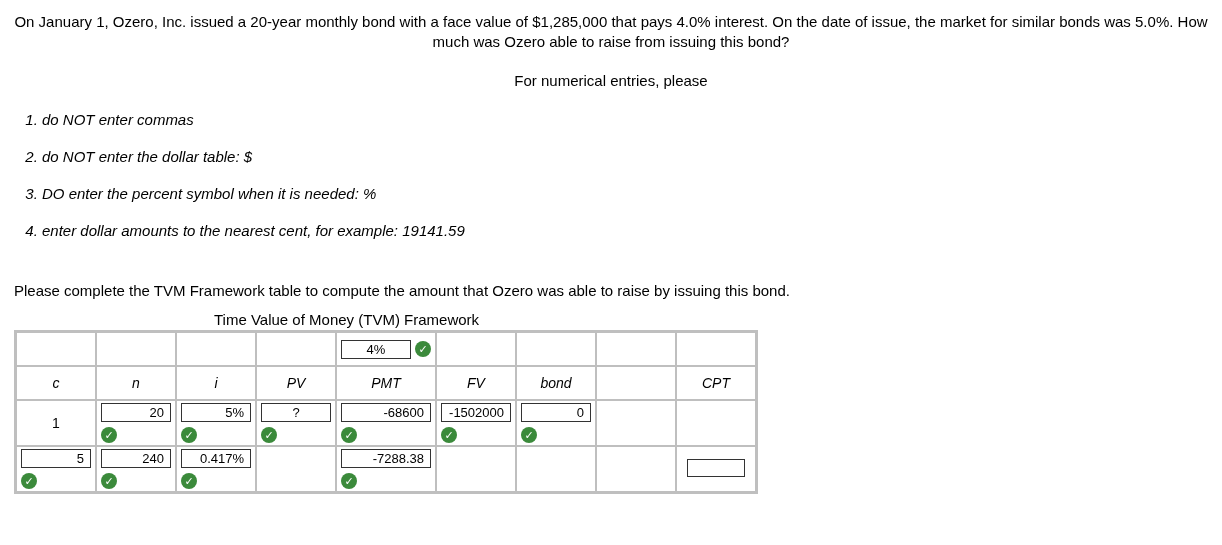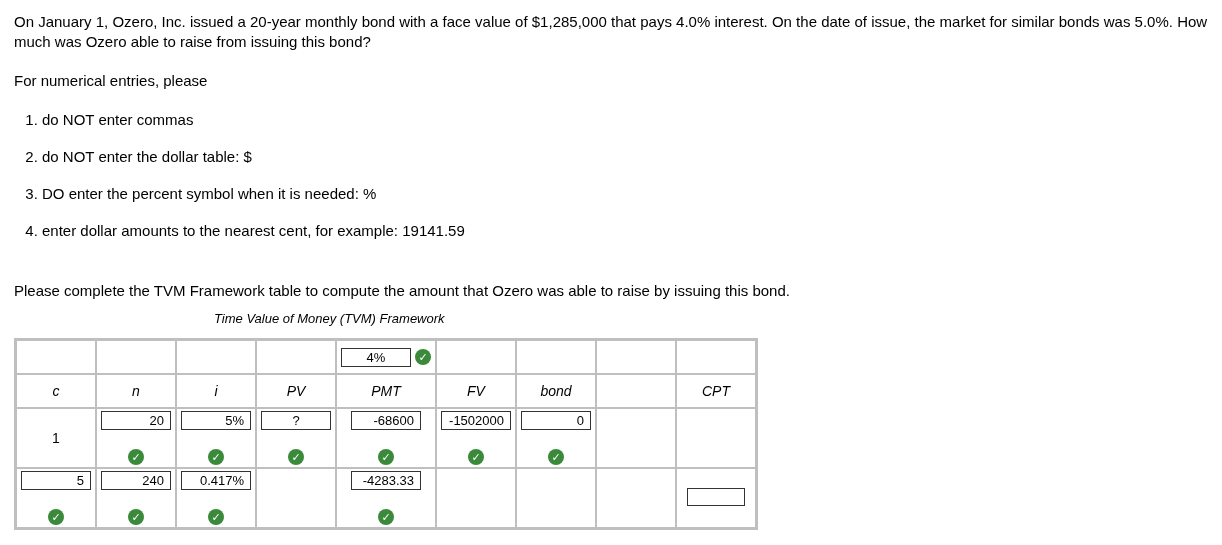--- a/index.html
+++ b/index.html
@@ -6,27 +6,26 @@
     font-family: Arial, Helvetica, sans-serif;
     font-size: 15px;
     color: #000;
     margin: 0;
     padding: 12px 14px;
     width: 1222px;
     box-sizing: border-box;
     background: #fff;
   }
   p { margin: 0 0 4px 0; line-height: 1.35; }
-  .block { margin-bottom: 18px; }
+  .block { margin-bottom: 18px; text-align: center; }
   ol { margin: 0 0 0 28px; padding: 0; }
-  ol li { margin: 20px 0; }
+  ol li { margin: 20px 0; font-style: italic; }
   .tvm-title {
-    margin: 10px 0 12px 200px;
-    font-size: 13px;
-    font-style: italic;
+    margin: 10px 0 2px 200px;
+    font-size: 15px;
   }
   table.tvm {
     border-collapse: separate;
     border-spacing: 0;
     border: 2px solid #bfbfbf;
   }
   table.tvm td, table.tvm th {
     border: 1px solid #bfbfbf;
     padding: 2px 4px;
     text-align: center;
@@ -53,21 +52,21 @@
     height: 16px;
     border-radius: 50%;
     background: #3b8a3b;
     color: #fff;
     align-items: center;
     justify-content: center;
     font-size: 11px;
     line-height: 1;
     vertical-align: middle;
   }
-  .cell-stack { display: flex; flex-direction: column; align-items: center; gap: 19px; }
+  .cell-stack { display: flex; flex-direction: column; gap: 5px; }
   .cell-row { display: inline-flex; align-items: center; gap: 4px; }
   .empty-input {
     display: inline-block;
     border: 1px solid #333;
     width: 56px;
     height: 16px;
     background: #fff;
   }
   td.narrow { min-width: 8px; width: 8px; padding:0; }
 </style>
@@ -184,21 +183,21 @@
         </td>
     <td>
           <div class="cell-stack">
       <span class="val-box">0.417%</span>
       <span class="check">✓</span>
     </div>
         </td>
     <td></td>
     <td>
           <div class="cell-stack">
-      <span class="val-box">-4283.33</span>
+      <span class="val-box">-7288.38</span>
       <span class="check">✓</span>
     </div>
         </td>
     <td></td>
     <td></td>
     <td class="narrow"></td>
     <td><span class="empty-input"></span></td>
   </tr>
 </tbody>
   </table>

